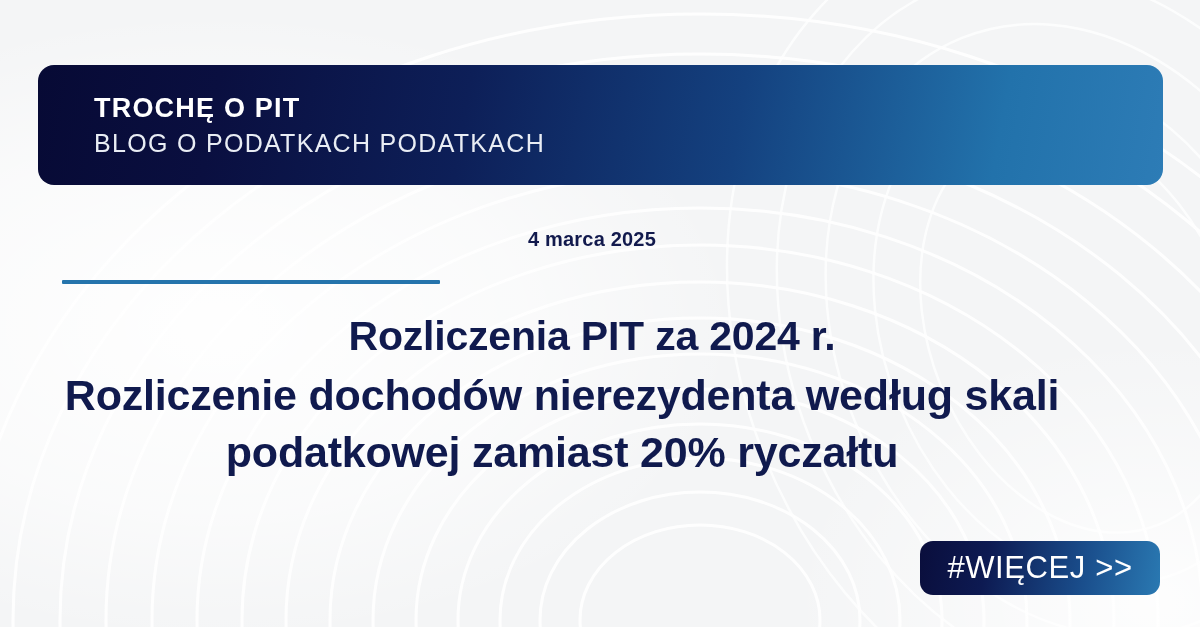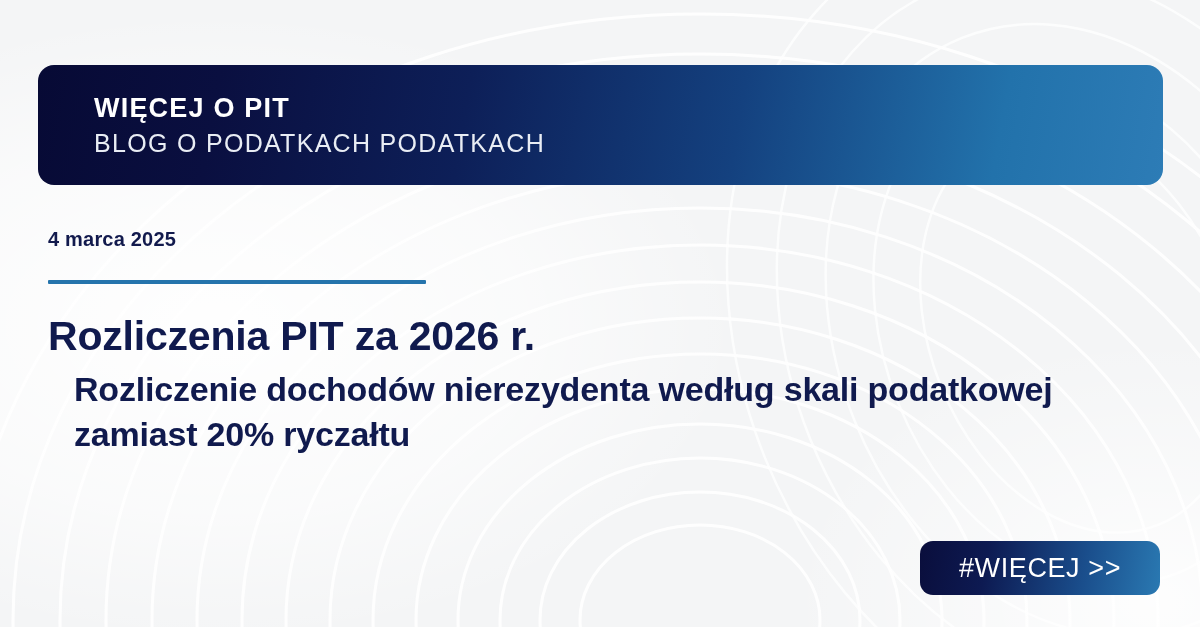--- a/index.html
+++ b/index.html
@@ -92,23 +92,24 @@
   .header-subtitle {
     color: #e9edf4;
     font-size: 25px;
     font-weight: 300;
     letter-spacing: 1.3px;
   }
 
   
   .content {
     position: absolute;
-    left: 48px;
+    left: 62px;
     top: 228px;
     width: 1060px;
+    text-align: center;
   }
 
   .post-date {
     color: #121a4d;
     font-size: 20px;
     font-weight: bold;
     letter-spacing: 0.2px;
   }
 
   .divider {
@@ -124,46 +125,45 @@
     color: #101a4e;
     font-size: 41px;
     font-weight: bold;
     letter-spacing: -0.2px;
     line-height: 1.1;
   }
 
   .post-subtitle {
     margin-top: 8px;
     color: #101a4e;
-    font-size: 34px;
+    font-size: 43px;
     font-weight: bold;
     line-height: 1.32;
     letter-spacing: -0.2px;
     max-width: 1000px;
-    margin-left: 26px;
   }
 
   
   .cta {
     position: absolute;
     left: 920px;
     top: 541px;
     width: 240px;
     height: 54px;
     border-radius: 13px;
     border: none;
     cursor: pointer;
     background: linear-gradient(100deg,
         #0a0e3c 0%,
         #0d1a52 28%,
         #1a4e8c 68%,
         #2a79b2 100%);
     color: #ffffff;
     font-family: "Liberation Sans", sans-serif;
-    font-size: 27px;
+    font-size: 31px;
     letter-spacing: 0.6px;
     display: flex;
     align-items: center;
     justify-content: center;
     padding: 1px;
   }
 </style>
 </head>
 <body>
 
@@ -201,30 +201,30 @@
         <ellipse cx="1080" cy="330" rx="340" ry="424" transform="rotate(-22 1080 330)"></ellipse>
       </g>
     </svg>
   </div>
   <div class="sheen"></div>
 
   <div class="header">
 
 
     <div class="header-text">
-      <div class="header-title">WIĘCEJ O PIT</div>
+      <div class="header-title">TROCHĘ O PIT</div>
       <div class="header-subtitle">BLOG O PODATKACH PODATKACH</div>
     </div>
   </div>
 
   <div class="content">
     <div class="post-date">4 marca 2025</div>
 
     <div class="divider"></div>
 
-    <div class="post-title">Rozliczenia PIT za 2026 r.</div>
+    <div class="post-title">Rozliczenia PIT za 2024 r.</div>
 
     <div class="post-subtitle">Rozliczenie dochodów nierezydenta według skali podatkowej zamiast 20% ryczałtu</div>
   </div>
 
   <button class="cta">#WIĘCEJ &gt;&gt;</button>
 
 </div>
 
 </body></html>

